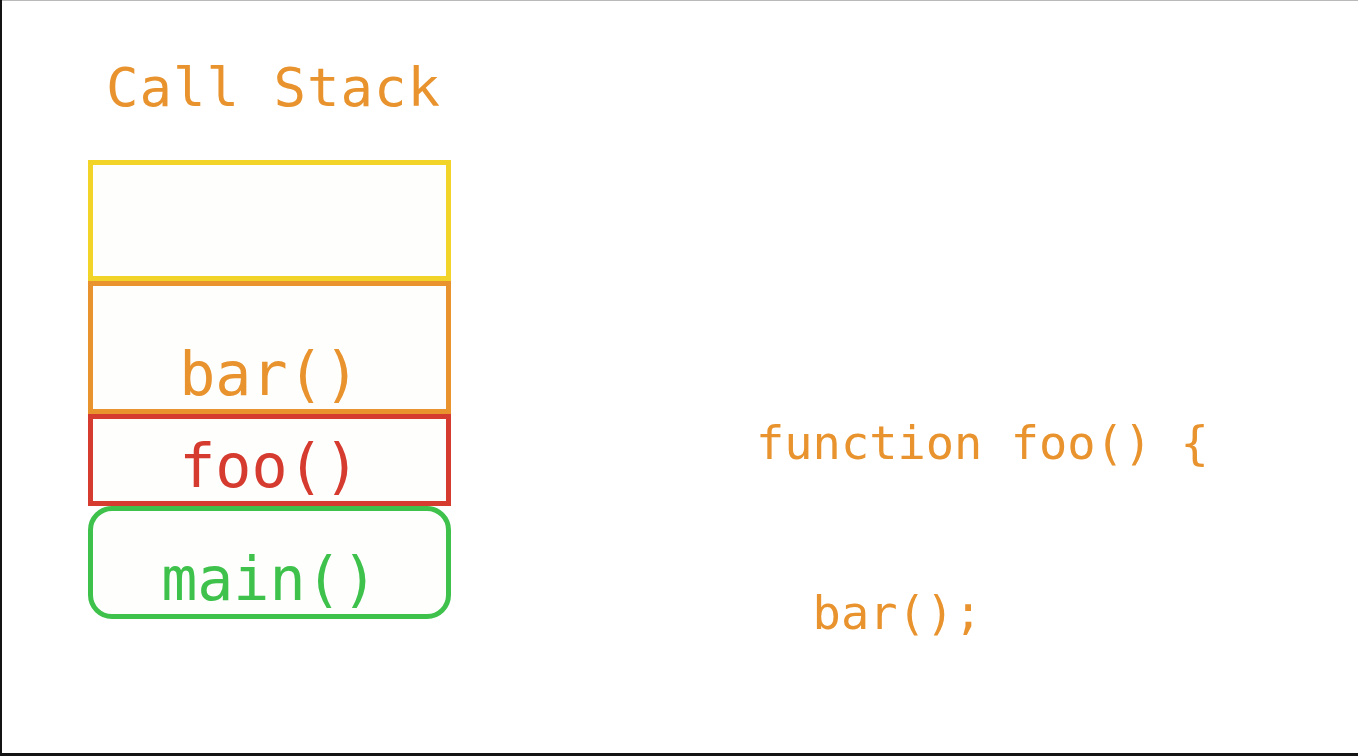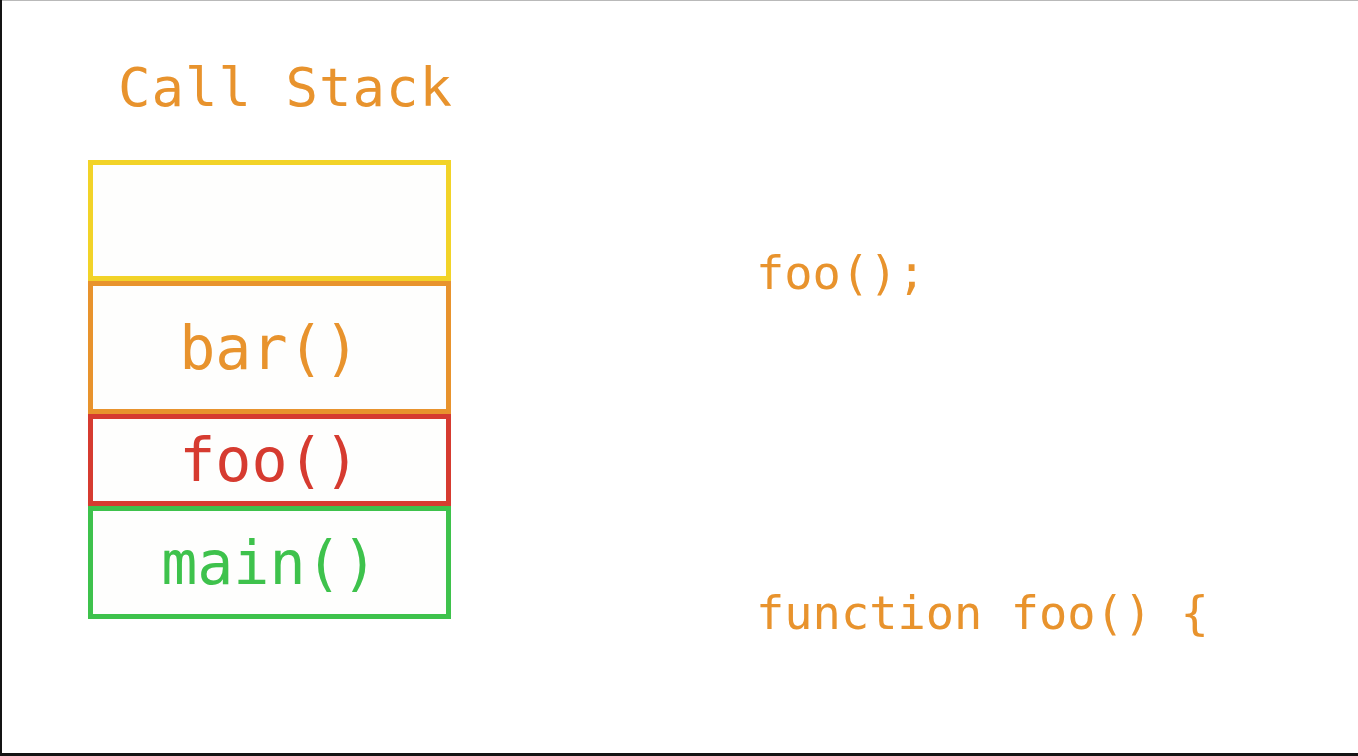--- a/index.html
+++ b/index.html
@@ -13,38 +13,38 @@
   
   .edge{position:absolute;background:#141414;}
   .edge-left{left:0;top:0;width:2px;height:756px;}
   .edge-bottom{left:0;bottom:0;width:1358px;height:3px;}
   .edge-top{left:0;top:0;width:1358px;height:1px;background:#b9b9b9;}
 
   .canvas{position:absolute;inset:0;}
 
   .title{
     position:absolute;
-    left:118px;top:56px;
+    left:106px;top:56px;
     font-size:54px;
     letter-spacing:1px;
     white-space:pre;
   }
 
   .stack{
     position:absolute;
     left:88px;top:160px;
     width:363px;
     display:flex;
     flex-direction:column;
   }
   .frame{
     box-sizing:border-box;
     border:5px solid #000;
     display:flex;
-    align-items:center;
+    align-items:flex-end;
     justify-content:center;
     font-size:60px;
     background:#fefefd;
     white-space:pre;
   }
   .frame:nth-child(1){height:121px;}
   .frame:nth-child(2){height:133px;}
   .frame:nth-child(3){height:92px;}
   .frame:nth-child(4){height:113px;}
 
@@ -74,27 +74,26 @@
   <div class="stack">
     <div class="frame" style="border-color: rgb(242, 211, 40); color: rgb(242, 211, 40);">
       <span></span>
     </div>
     <div class="frame" style="border-color: rgb(232, 147, 45); color: rgb(232, 147, 45);">
       <span>bar()</span>
     </div>
     <div class="frame" style="border-color: rgb(214, 59, 48); color: rgb(214, 59, 48);">
       <span>foo()</span>
     </div>
-    <div class="frame" style="border-color: rgb(62, 194, 76); color: rgb(62, 194, 76);">
+    <div class="frame" style="border-color: rgb(62, 194, 76); color: rgb(62, 194, 76); border-radius: 24px;">
       <span>main()</span>
     </div>
   </div>
 
   <div class="code" style="color: rgb(232, 147, 45);">
-    <div class="code-line">foo();</div>
     <div class="code-line"></div>
     <div class="code-line">function foo() {</div>
     <div class="code-line">  bar();</div>
     
     
     
     
     
   </div>
 

